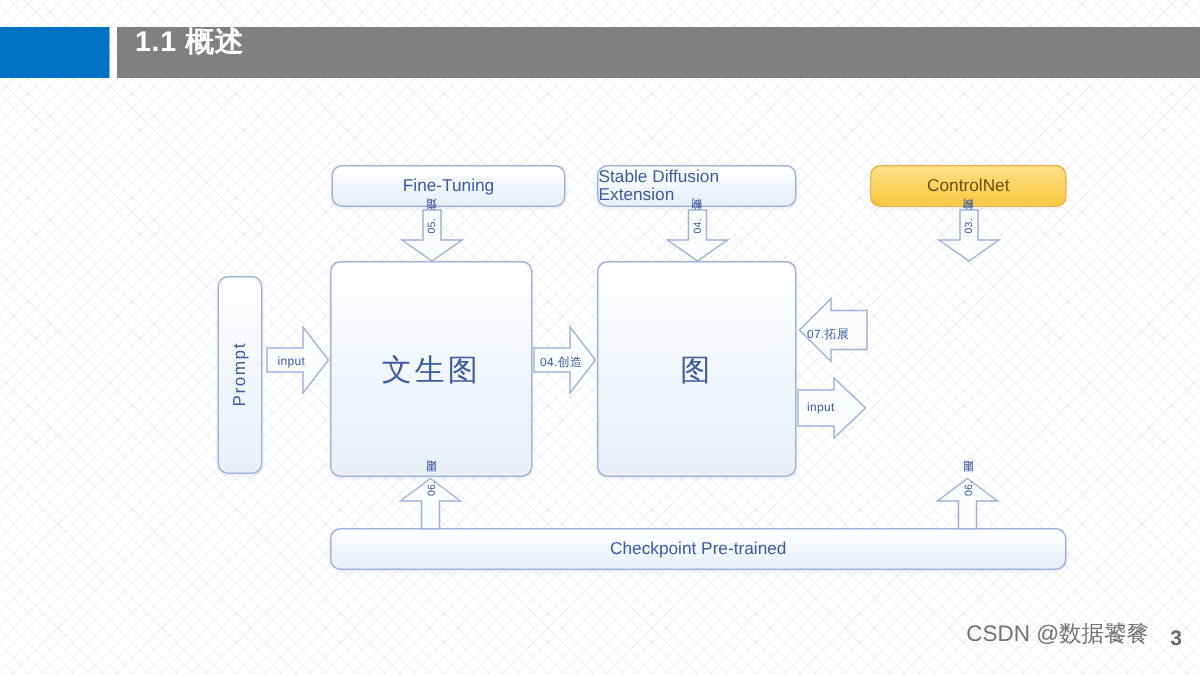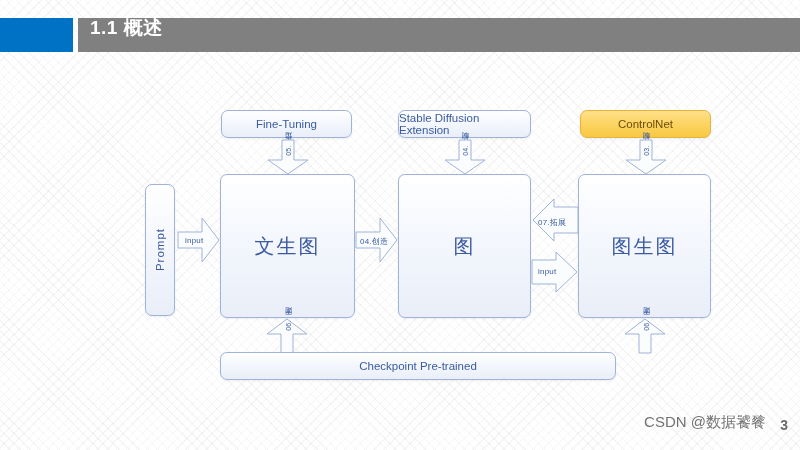--- a/index.html
+++ b/index.html
@@ -83,21 +83,21 @@
 <body>
 
 <div id="slide-bg"></div>
 
 <div id="header-accent"></div>
 <div id="header-bar"></div>
 <div id="header-title">1.1 概述</div>
 
 <div id="diagram">
 
-  <div class="node" style="left:221px;top:110px;width:131px;height:28px;">
+  <div class="node" style="left:221px;top:110px;width:156px;height:28px;">
     <span>Fine-Tuning</span>
   </div>
 
   <div class="node accent" style="left:580px;top:110px;width:131px;height:28px;">
     <span>ControlNet</span>
   </div>
 
   <div class="node" style="left:398px;top:110px;width:133px;height:28px;">
     <span>Stable Diffusion Extension</span>
   </div>
@@ -122,23 +122,20 @@
   </div>
 
   <div class="node big" style="left:220px;top:174px;width:135px;height:144px;">
     <span>文生图</span>
   </div>
 
   <div class="node big" style="left:398px;top:174px;width:133px;height:144px;">
     <span>图</span>
   </div>
 
-  <div class="node big" style="left:578px;top:174px;width:133px;height:144px;">
-    <span>图生图</span>
-  </div>
 
   <svg class="arrow-svg" style="left:178px;top:212px;width:42px;height:56px;" viewBox="0 0 42 56">
     <polygon points="0,20 24,20 24,6 41,28 24,50 24,36 0,36"></polygon>
   </svg>
   <div class="alabel horiz" style="left:185px;top:236px;">input</div>
 
   <svg class="arrow-svg" style="left:356px;top:212px;width:42px;height:56px;" viewBox="0 0 42 56">
     <polygon points="0,20 24,20 24,6 41,28 24,50 24,36 0,36"></polygon>
   </svg>
   <div class="alabel horiz" style="left:360px;top:236px;">04.创造</div>
@@ -156,20 +153,20 @@
   <svg class="arrow-svg" style="left:265px;top:318px;width:44px;height:36px;" viewBox="0 0 44 36">
     <polygon points="22,1 42,16 28,16 28,35 16,35 16,16 2,16"></polygon>
   </svg>
   <div class="alabel vert" style="left:284px;top:320px;">06.固定</div>
 
   <svg class="arrow-svg" style="left:623px;top:318px;width:44px;height:36px;" viewBox="0 0 44 36">
     <polygon points="22,1 42,16 28,16 28,35 16,35 16,16 2,16"></polygon>
   </svg>
   <div class="alabel vert" style="left:642px;top:320px;">06.固定</div>
 
-  <div class="node" style="left:220px;top:352px;width:396px;height:28px;">
+  <div class="node" style="left:220px;top:352px;width:491px;height:28px;">
     <span>Checkpoint Pre-trained</span>
   </div>
 
 </div>
 
 <div id="watermark">CSDN @数据饕餮</div>
 <div id="page-number">3</div>
 
 </body></html>

